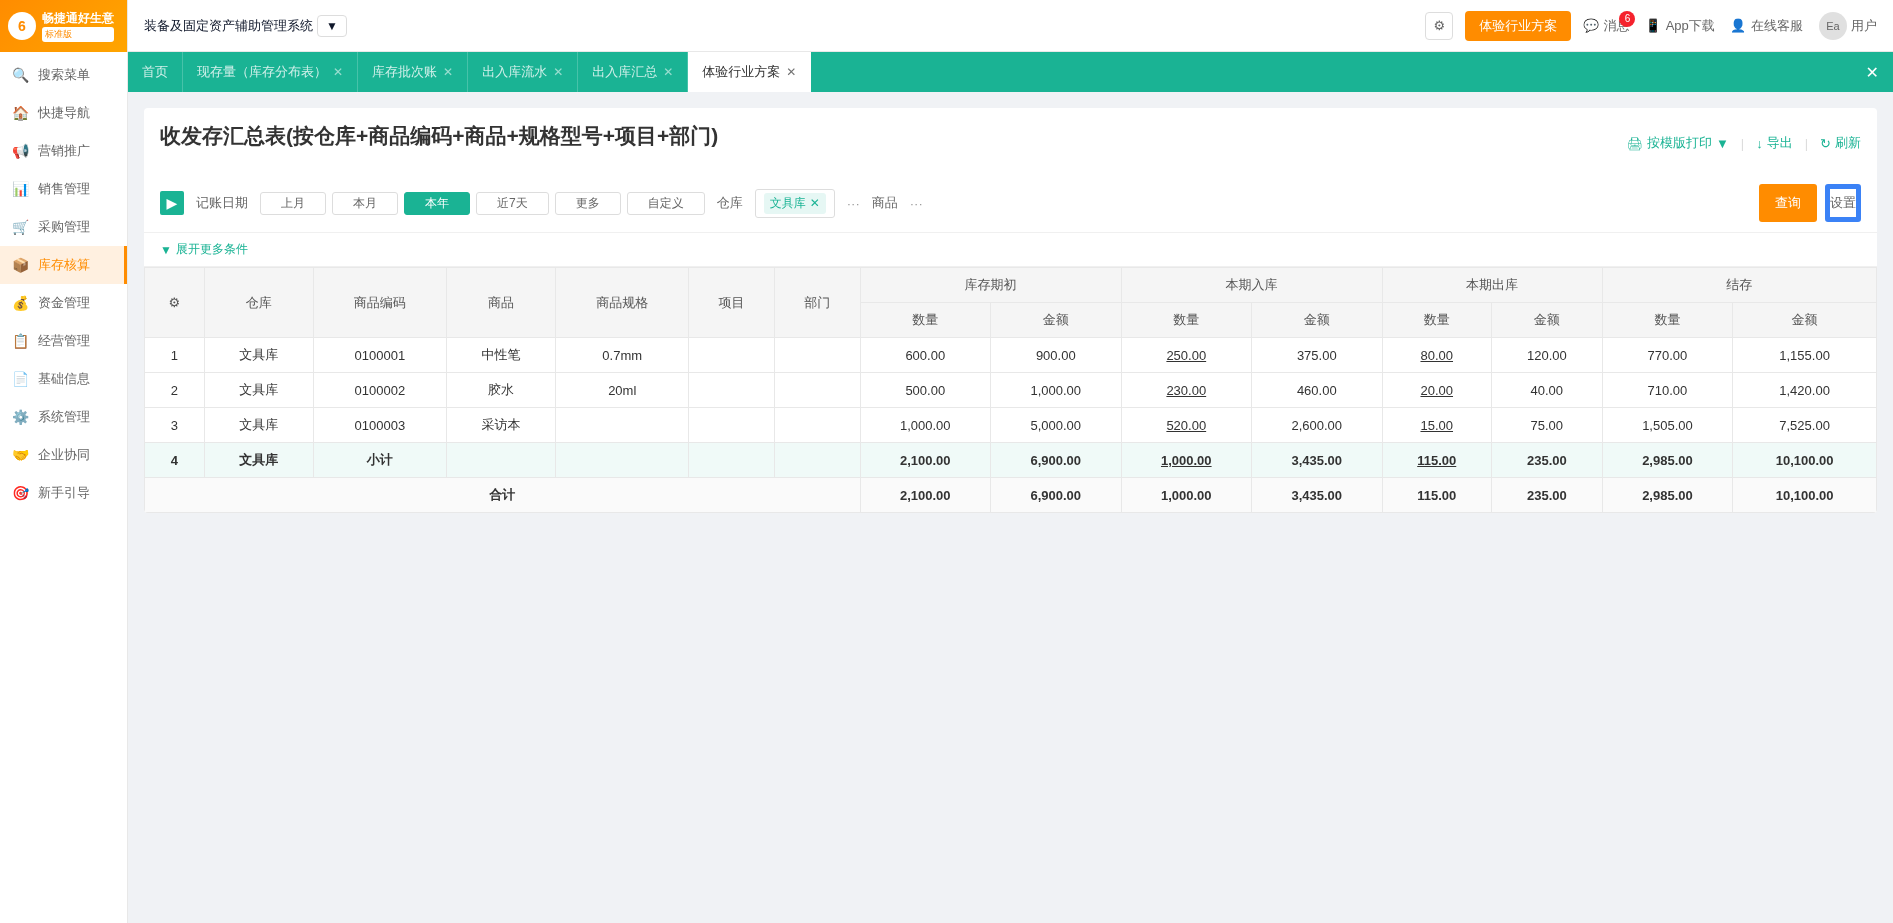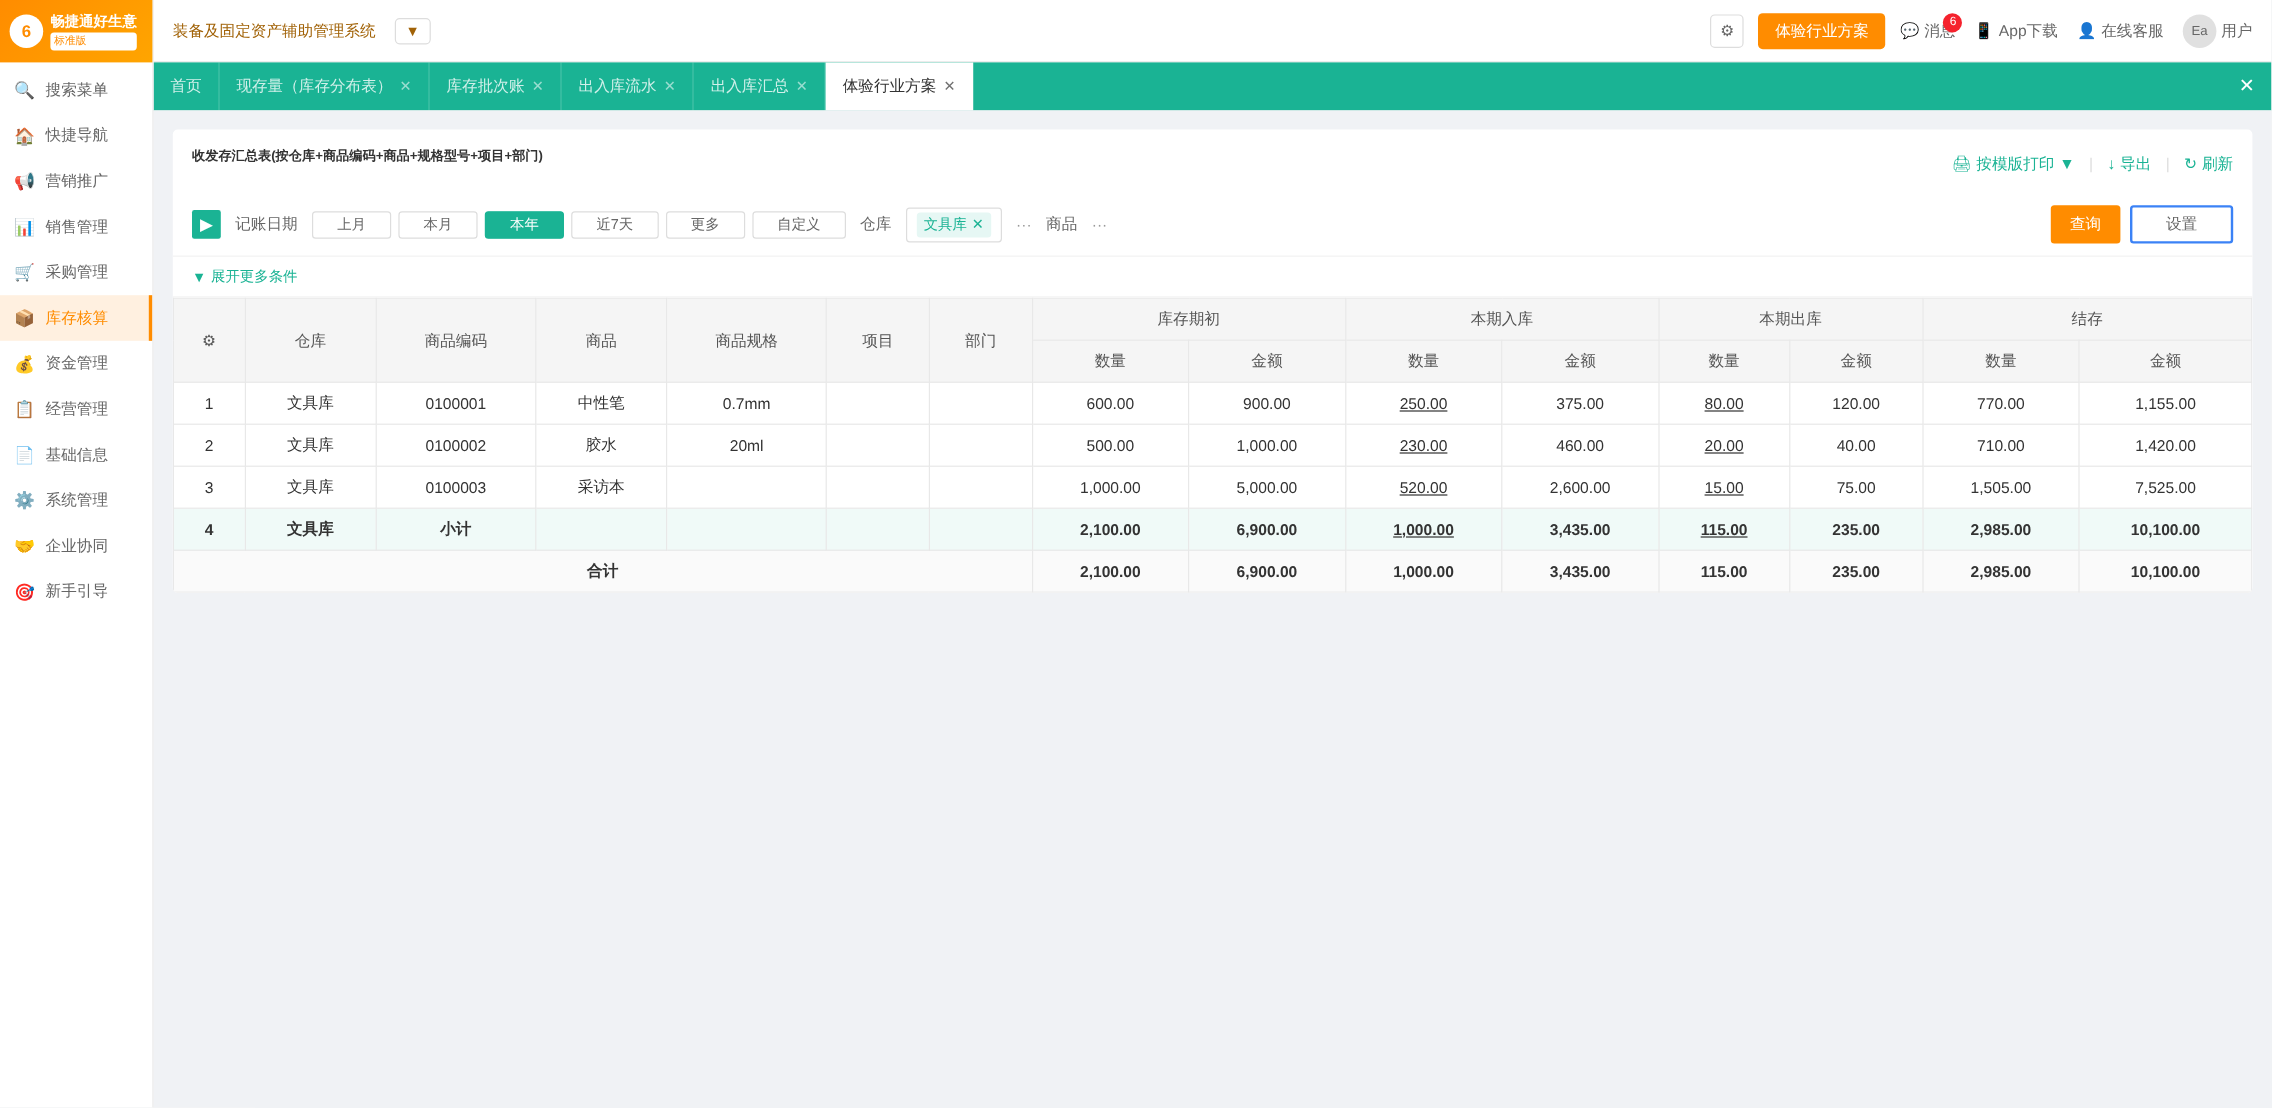--- a/index.html
+++ b/index.html
@@ -13,53 +13,53 @@
     .sidebar-nav { flex: 1; overflow-y: auto; padding: 4px 0; }
     .sidebar-item { display: flex; align-items: center; gap: 8px; padding: 10px 12px; cursor: pointer; color: #666; font-size: 13px; }
     .sidebar-item.active { background: #fff0e0; color: #ff8c00; border-right: 3px solid #ff8c00; }
     .sidebar-icon { width: 18px; height: 18px; display: flex; align-items: center; justify-content: center; font-size: 14px; }
 
     
     .main { flex: 1; display: flex; flex-direction: column; overflow: hidden; }
 
     
     .topbar { height: 52px; background: #fff; border-bottom: 1px solid #e8e8e8; display: flex; align-items: center; padding: 0 16px; gap: 12px; flex-shrink: 0; }
-    .topbar-system { font-size: 13px; color: #a16207; flex: 1; display: flex; align-items: center; gap: 16px; }
+    .topbar-system { font-size: 13px; color: #0f172a; flex: 1; display: flex; align-items: center; gap: 4px; }
     .topbar-dropdown { border: 1px solid #ddd; border-radius: 4px; padding: 3px 8px; font-size: 12px; cursor: pointer; display: flex; align-items: center; gap: 4px; }
     .topbar-gear { width: 28px; height: 28px; border: 1px solid #ddd; border-radius: 4px; display: flex; align-items: center; justify-content: center; cursor: pointer; color: #666; }
     .topbar-trial { background: #ff8c00; color: #fff; border: none; border-radius: 4px; padding: 6px 14px; cursor: pointer; font-size: 13px; }
     .topbar-right { display: flex; align-items: center; gap: 16px; color: #666; font-size: 13px; }
     .topbar-right-item { display: flex; align-items: center; gap: 4px; cursor: pointer; position: relative; }
     .badge-red { background: #f5222d; color: #fff; border-radius: 50%; width: 16px; height: 16px; font-size: 10px; display: flex; align-items: center; justify-content: center; position: absolute; top: -6px; right: -6px; }
     .user-avatar { width: 28px; height: 28px; background: #e0e0e0; border-radius: 50%; display: flex; align-items: center; justify-content: center; font-size: 11px; color: #666; }
 
     
     .tabbar { height: 40px; background: #1ab394; display: flex; align-items: center; padding: 0; flex-shrink: 0; overflow: hidden; }
     .tab { display: flex; align-items: center; padding: 0 14px; height: 48px; color: rgba(255,255,255,0.8); cursor: pointer; font-size: 13px; gap: 6px; border-right: 1px solid rgba(255,255,255,0.2); white-space: nowrap; }
     .tab.active { background: #fff; color: #333; }
     .tab-close { font-size: 12px; opacity: 0.7; }
     .tab-bar-close { margin-left: auto; padding: 0 14px; color: #fff; cursor: pointer; font-size: 16px; }
 
     
     .content { flex: 1; overflow: auto; padding: 16px; background: #f0f2f5; }
     .card { background: #fff; border-radius: 4px; padding: 0; overflow: hidden; }
-    .page-title { font-size: 11px; font-weight: bold; color: #333; margin-bottom: 14px; }
+    .page-title { font-size: 21px; font-weight: bold; color: #333; margin-bottom: 14px; }
 
     
     .filter-area { display: flex; align-items: center; padding: 10px 16px; background: #fff; border-bottom: 1px solid #f0f0f0; gap: 12px; flex-wrap: wrap; }
     .filter-toggle { width: 24px; height: 24px; background: #1ab394; color: #fff; display: flex; align-items: center; justify-content: center; border-radius: 2px; cursor: pointer; flex-shrink: 0; font-size: 14px; }
     .filter-label { color: #666; white-space: nowrap; }
     .date-shortcuts { display: flex; align-items: center; gap: 6px; }
     .date-btn { padding: 2px 20px; border: 1px solid #ddd; border-radius: 3px; cursor: pointer; font-size: 12px; color: #666; background: #fff; }
     .date-btn.active { background: #1ab394; color: #fff; border-color: #1ab394; }
     .warehouse-select { display: flex; align-items: center; gap: 6px; padding: 3px 8px; border: 1px solid #ddd; border-radius: 3px; font-size: 12px; background: #fff; }
     .tag-item { background: #e6f7f4; color: #1ab394; padding: 2px 6px; border-radius: 3px; font-size: 12px; display: flex; align-items: center; gap: 4px; }
     .tag-close { cursor: pointer; }
     .btn-query { background: #ff8c00; color: #fff; border: none; padding: 6px 16px; border-radius: 3px; cursor: pointer; font-size: 13px; }
-    .btn-setting { background: #fff; color: #666; border: 2px solid #3b82f6; padding: 5px 28px; border-radius: 3px; cursor: pointer; font-size: 13px; }
+    .btn-setting { background: #fff; color: #666; border: 5px solid #3b82f6; padding: 5px 0; border-radius: 3px; cursor: pointer; font-size: 13px; }
     .expand-btn { color: #1ab394; cursor: pointer; font-size: 12px; display: flex; align-items: center; gap: 4px; }
     .filter-dots { color: #999; }
 
     
     .table-wrapper { background: #fff; overflow: auto; }
     .data-table { width: 100%; border-collapse: collapse; font-size: 13px; }
     .data-table th { background: #f5f5f5; padding: 8px 10px; text-align: center; border: 1px solid #e8e8e8; font-weight: 500; color: #555; white-space: nowrap; }
     .data-table td { padding: 8px 10px; text-align: center; border: 1px solid #e8e8e8; color: #333; white-space: nowrap; }
     .data-table .subtotal td { font-weight: bold; background: #f0faf8; }
     .data-table .total-row td { font-weight: bold; background: #fafafa; }

